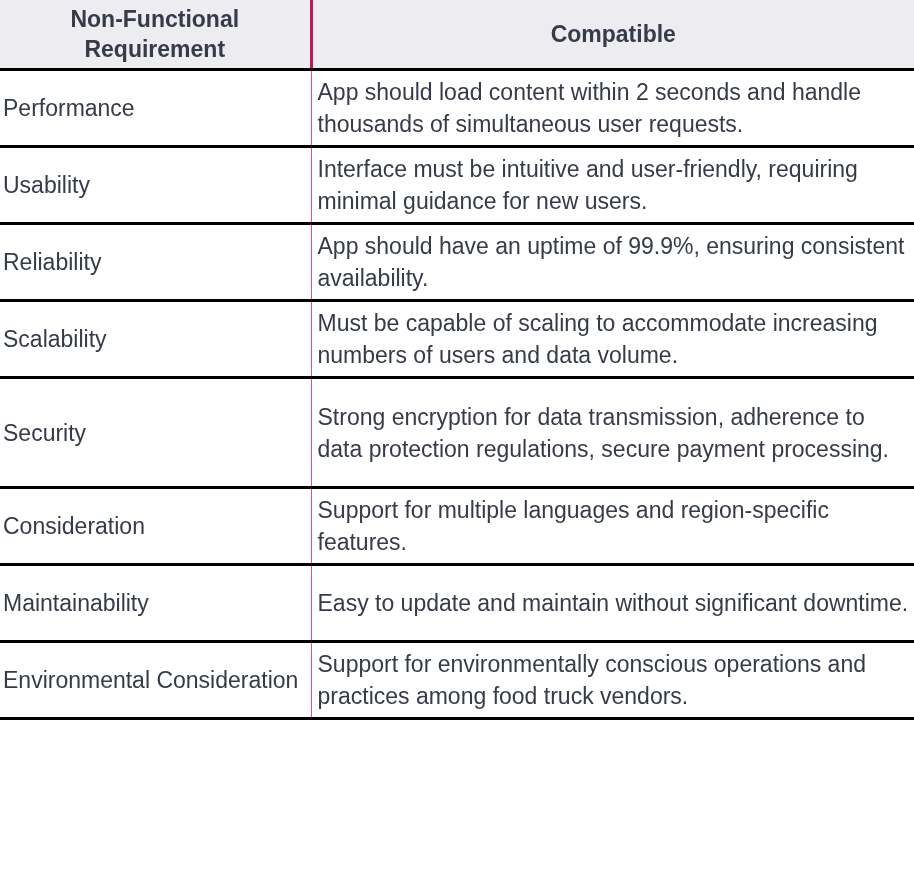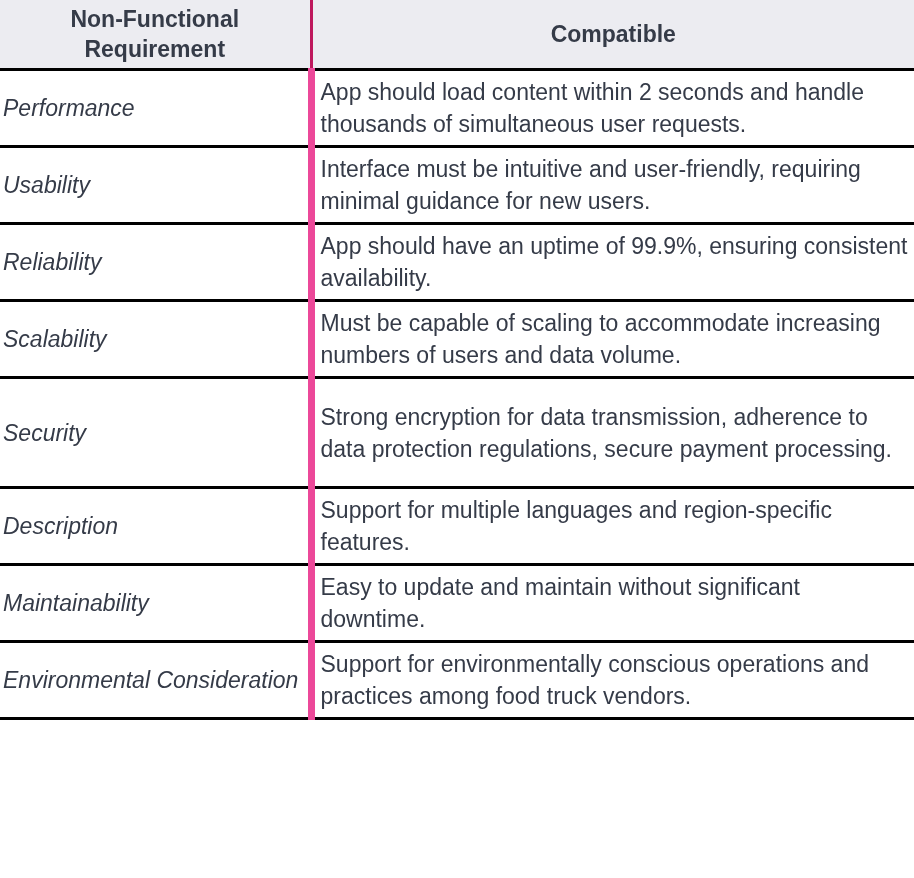--- a/index.html
+++ b/index.html
@@ -36,21 +36,21 @@
     }
     table.nfr th.c1 { border-right: 3px solid #be185d; }
     table.nfr td {
       font-size: 23px;
       line-height: 32px;
       vertical-align: middle;
       padding: 4px 4px 4px 3px;
       border-bottom: 3px solid #000;
       text-align: left;
     }
-    table.nfr td.req { border-right: 7px solid #ec4899; font-style: italic; }
+    table.nfr td.req { border-right: 1px solid #ec4899; }
     table.nfr td.desc { padding-left: 6px; padding-right: 4px; }
     tr.h2 td { height: 66px; }
     tr.h3 td { height: 99px; }
   </style>
 </head>
 <body>
 
 <table class="nfr">
   <colgroup>
     <col class="c1">
@@ -77,21 +77,21 @@
     </tr>
     <tr class="h2">
       <td class="req">Scalability</td>
       <td class="desc">Must be capable of scaling to accommodate increasing numbers of users and data volume.</td>
     </tr>
     <tr class="h3">
       <td class="req">Security</td>
       <td class="desc">Strong encryption for data transmission, adherence to data protection regulations, secure payment processing.</td>
     </tr>
     <tr class="h2">
-      <td class="req">Description</td>
+      <td class="req">Consideration</td>
       <td class="desc">Support for multiple languages and region-specific features.</td>
     </tr>
     <tr class="h2">
       <td class="req">Maintainability</td>
       <td class="desc">Easy to update and maintain without significant downtime.</td>
     </tr>
     <tr class="h2">
       <td class="req">Environmental Consideration</td>
       <td class="desc">Support for environmentally conscious operations and practices among food truck vendors.</td>
     </tr>

